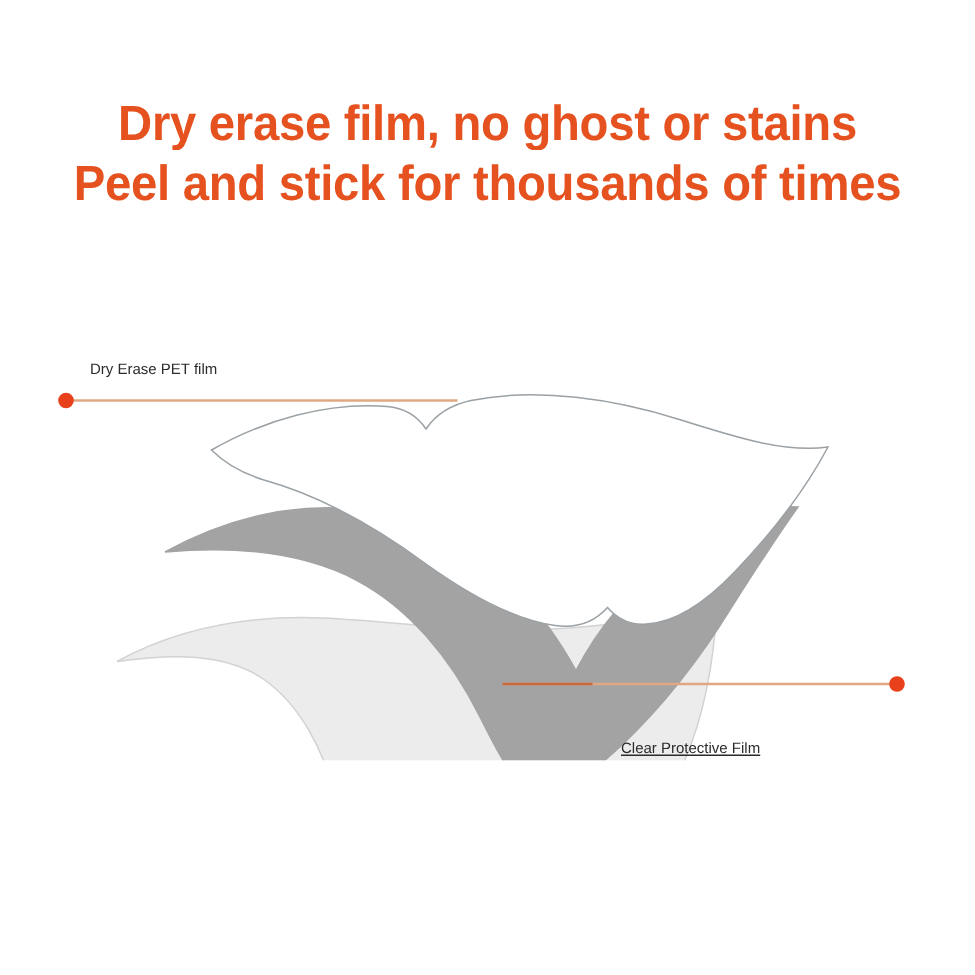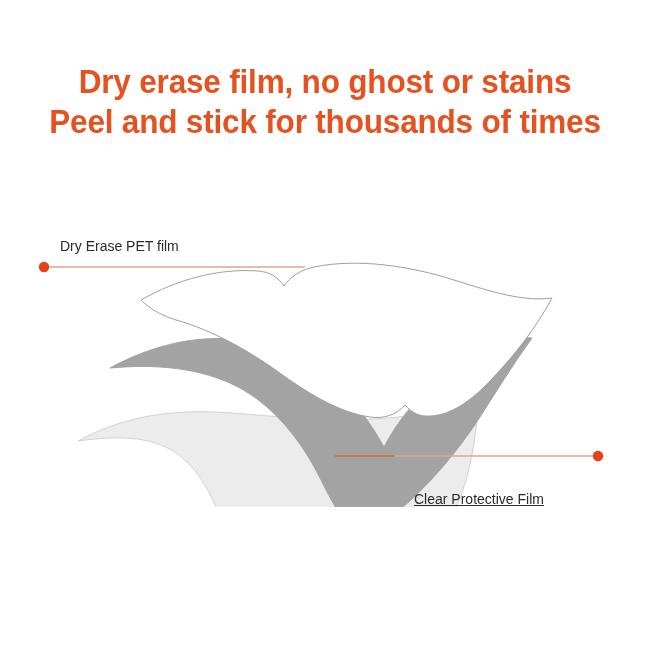--- a/index.html
+++ b/index.html
@@ -53,21 +53,21 @@
     left: 0;
     top: 0;
     width: 650px;
     height: 650px;
   }
 
   
   .callout-label {
     position: absolute;
     font-family: "Liberation Sans", "DejaVu Sans", sans-serif;
-    font-size: 14px;
+    font-size: 10px;
     line-height: 15px;
     color: #2b2b2b;
     white-space: pre;
     user-select: none;
   }
   #label-pet-film  { left: 60px;  top: 239px; }
   #label-nano-glue { left: 481px; top: 424px; }
   #label-clear-film{ left: 414px; top: 492px; text-decoration: underline; }
 </style>
 </head>

